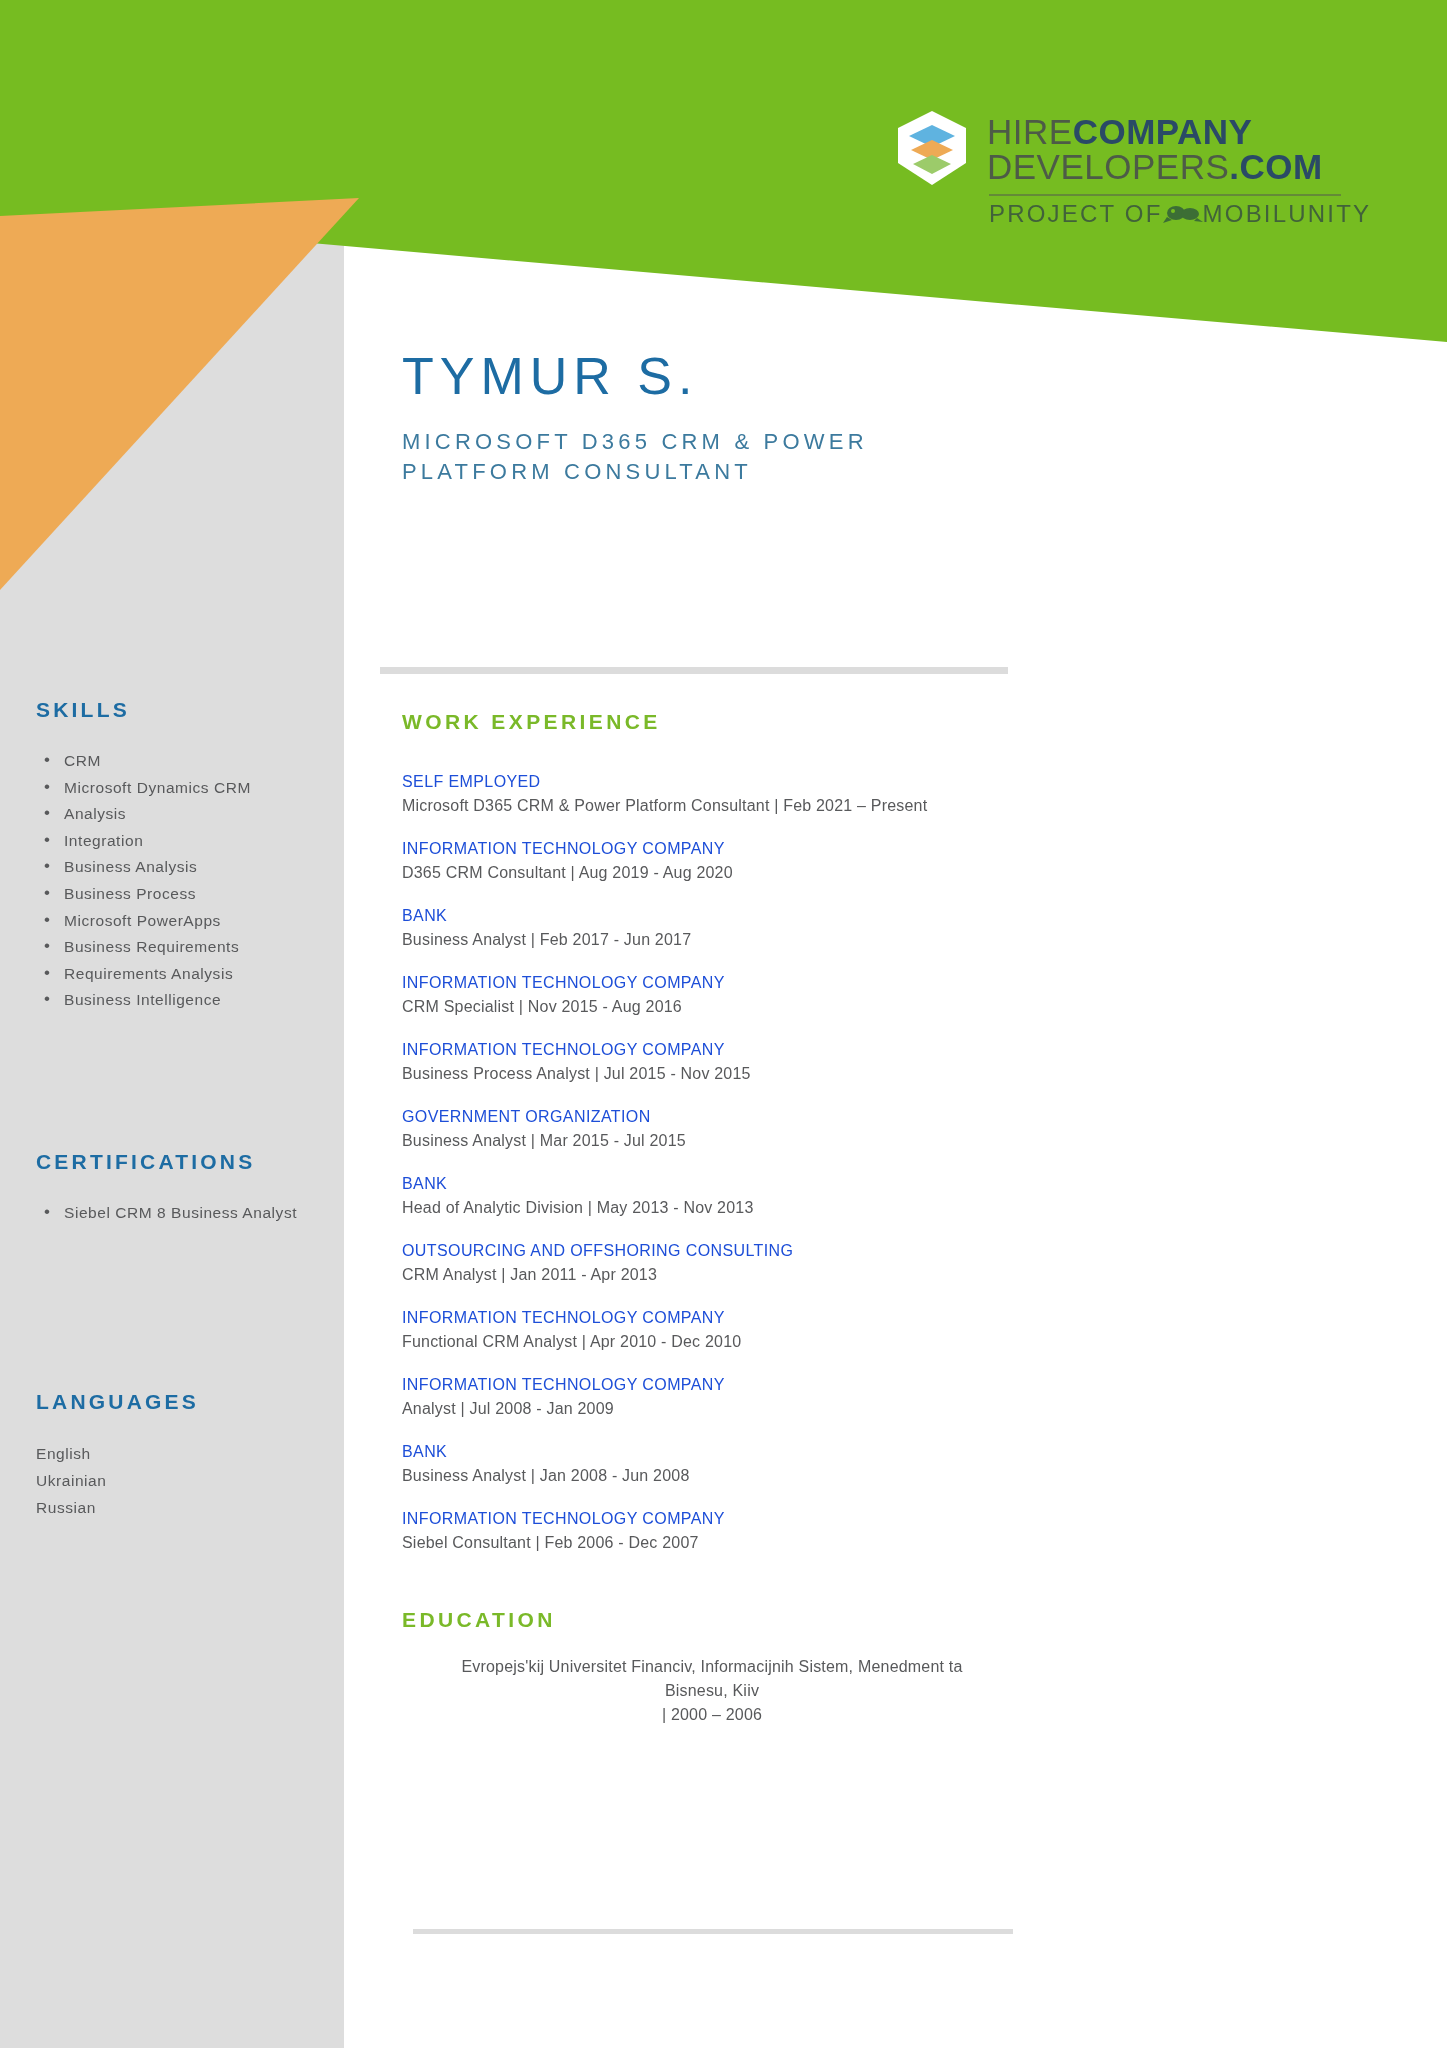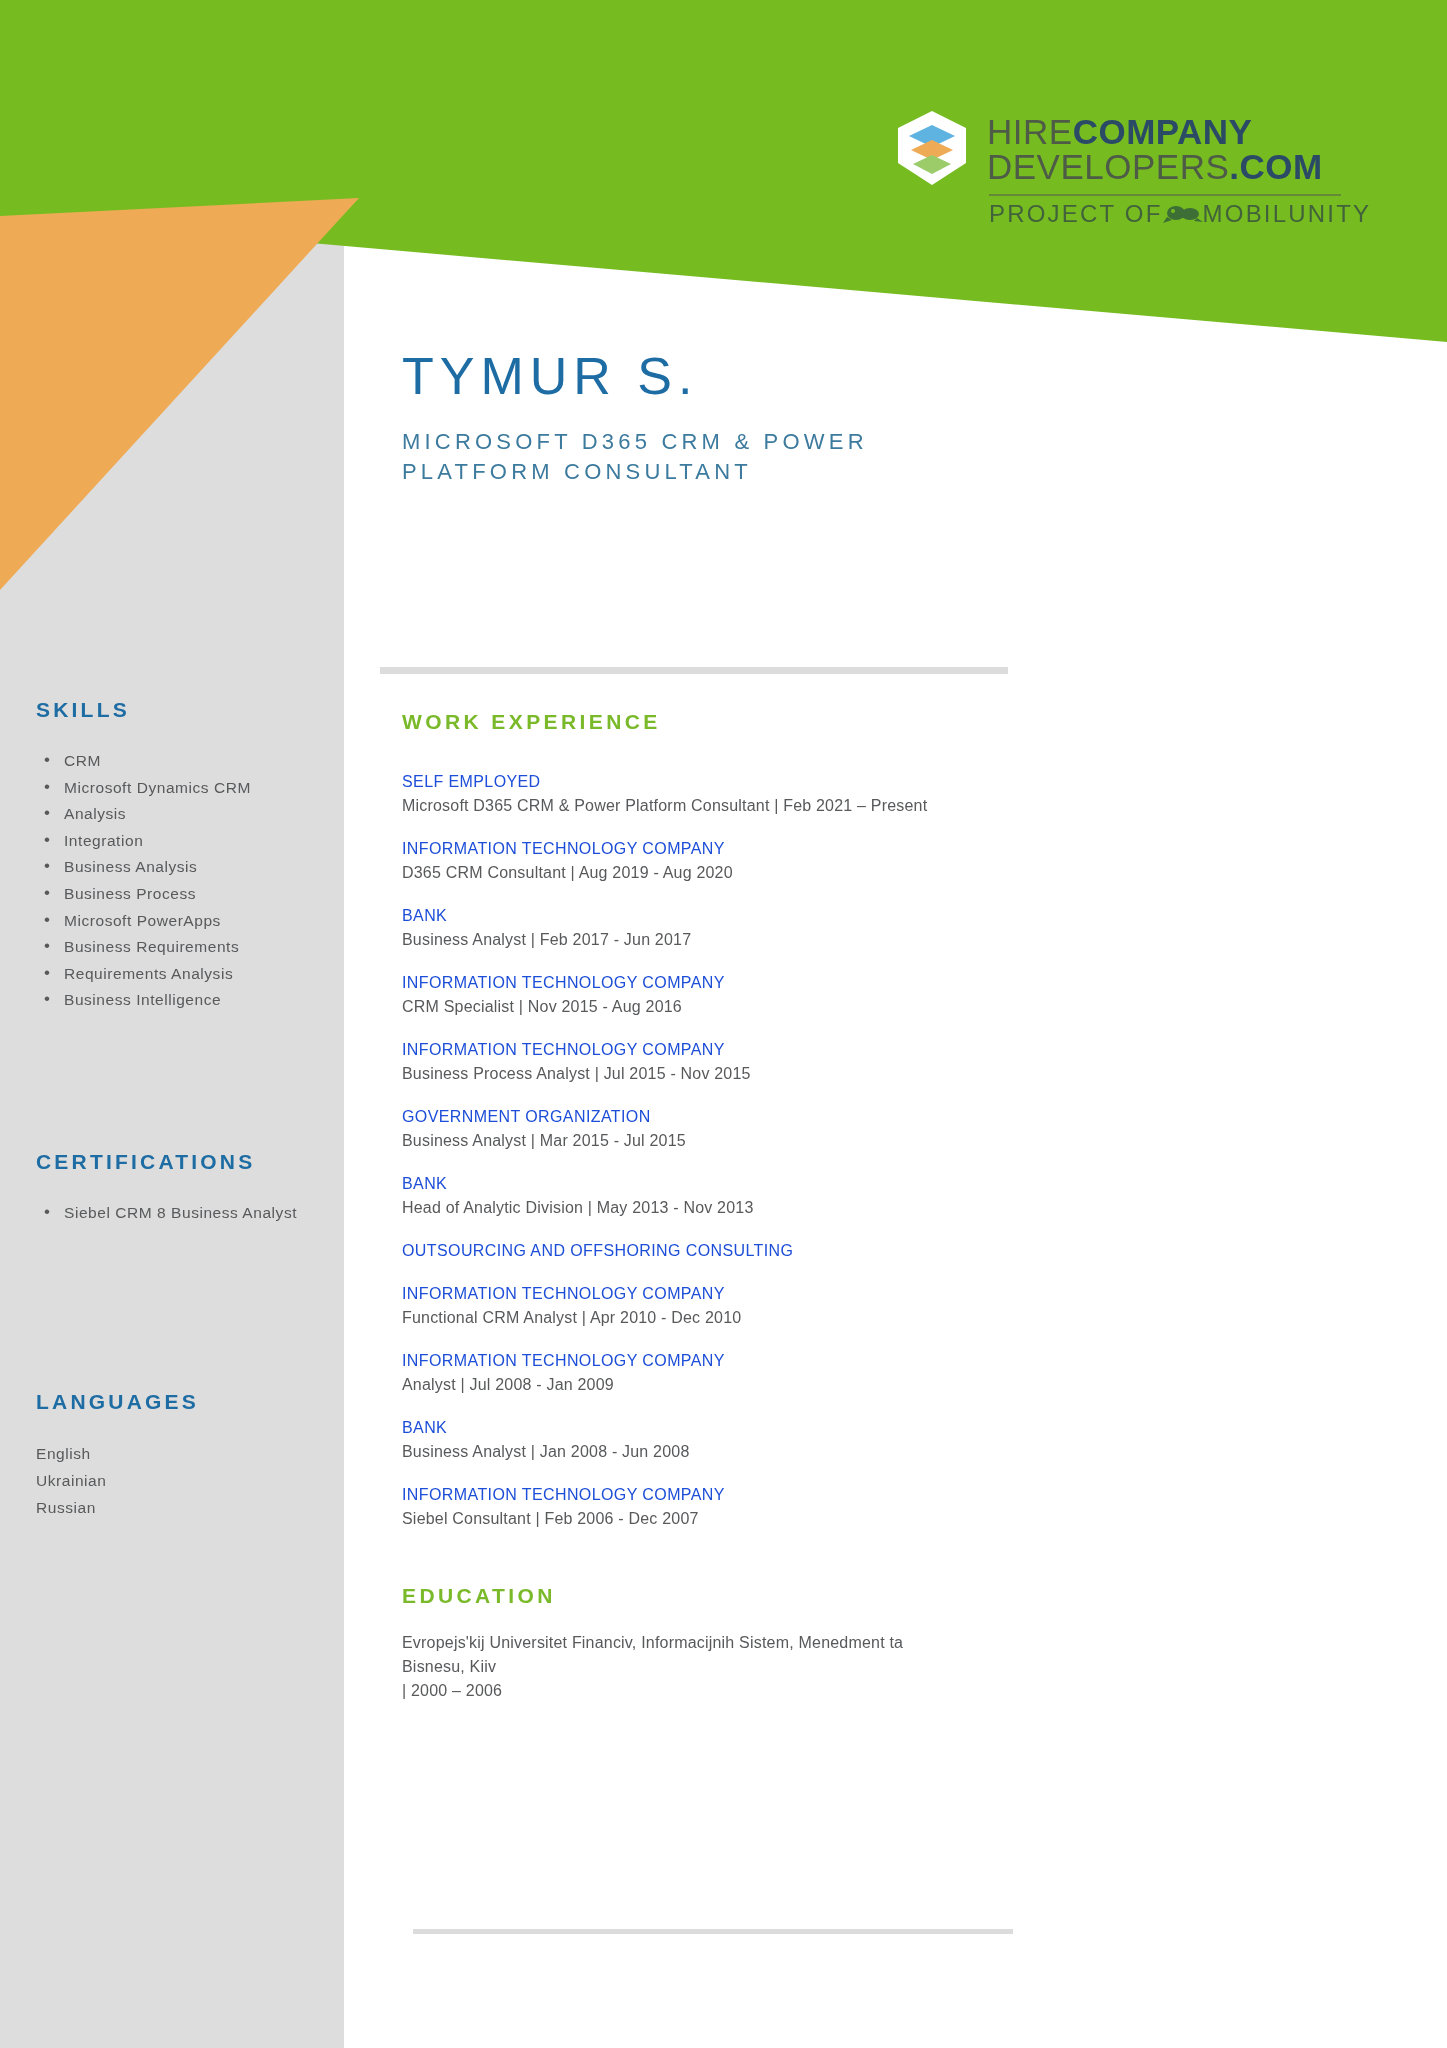--- a/index.html
+++ b/index.html
@@ -188,21 +188,21 @@
   }
   .job-role {
     font-size: 16px;
     line-height: 24px;
     color: #58595b;
     letter-spacing: .2px;
     white-space: nowrap;
   }
 
   #education-section { margin-top: 53px; }
-  .edu-body { margin-top: 23px; }
+  .edu-body { margin-top: 23px; text-align: center; }
   .edu-line {
     font-size: 16px;
     line-height: 24px;
     color: #58595b;
     letter-spacing: .2px;
   }
 </style>
 </head>
 <body>
 
@@ -322,20 +322,21 @@
         <div class="job">
           <div class="job-company">GOVERNMENT ORGANIZATION</div>
           <div class="job-role">Business Analyst | Mar 2015 - Jul 2015</div>
         </div>
         <div class="job">
           <div class="job-company">BANK</div>
           <div class="job-role">Head of Analytic Division | May 2013 - Nov 2013</div>
         </div>
         <div class="job">
           <div class="job-company">OUTSOURCING AND OFFSHORING CONSULTING</div>
+          <div class="job-role">CRM Analyst | Jan 2011 - Apr 2013</div>
         </div>
         <div class="job">
           <div class="job-company">INFORMATION TECHNOLOGY COMPANY</div>
           <div class="job-role">Functional CRM Analyst | Apr 2010 - Dec 2010</div>
         </div>
         <div class="job">
           <div class="job-company">INFORMATION TECHNOLOGY COMPANY</div>
           <div class="job-role">Analyst | Jul 2008 - Jan 2009</div>
         </div>
         <div class="job">

